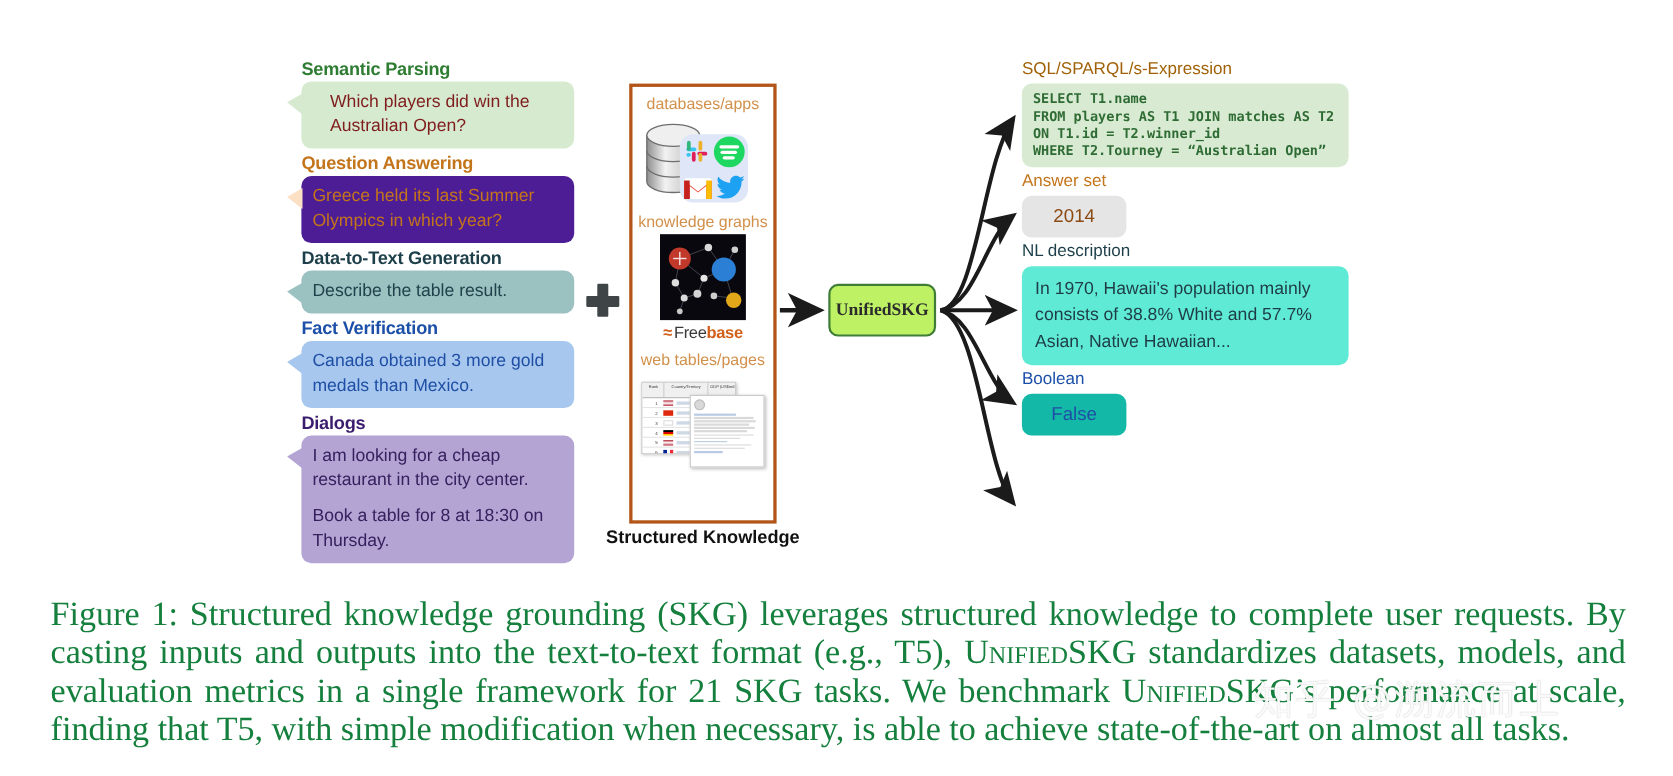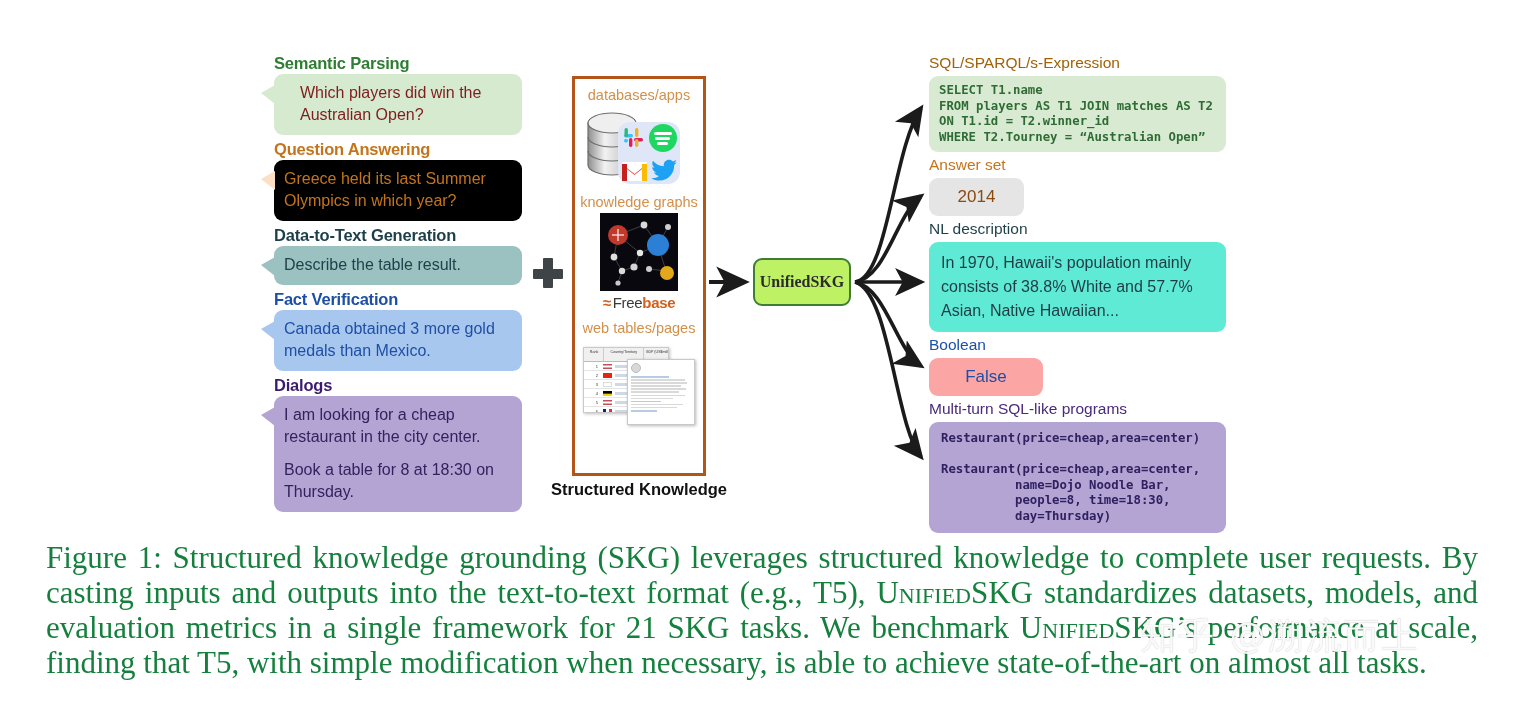--- a/index.html
+++ b/index.html
@@ -25,21 +25,21 @@
     position:absolute;left:-13px;top:11px;width:0;height:0;
     border-top:8px solid transparent;border-bottom:11px solid transparent;
     border-right:14px solid currentColor;
   }
   .bubble p{margin:0;}
   .bubble p + p{margin-top:11px;}
 
   .t-green .task-title{color:#2f7d32;}
   .t-green .bubble{background:#d6ead0;color:#3d7a3a;}
   .t-orange .task-title{color:#c4751b;}
-  .t-orange .bubble{background:#000000;color:#c4751b;}
+  .t-orange .bubble{background:#4c1d95;color:#c4751b;}
   .t-teal .task-title{color:#1d3f4a;}
   .t-teal .bubble{background:#9bc1c0;color:#21424c;}
   .t-blue .task-title{color:#1b4fa8;}
   .t-blue .bubble{background:#a7c7ef;color:#1f4fa5;}
   .t-purple .task-title{color:#3a1c6e;}
   .t-purple .bubble{background:#b3a4d4;color:#35215e;}
 
   
   #plus{position:absolute;left:533px;top:258px;width:30px;height:30px;color:#3f4447;}
   #plus .h,#plus .v{position:absolute;background:#3f4447;border-radius:1px;}
@@ -123,21 +123,21 @@
   .out-box{border-radius:9px;padding:7px 10px;display:inline-block;box-sizing:border-box;}
   .mono{font-family:"DejaVu Sans Mono", monospace;font-size:12.3px;line-height:15.5px;
         white-space:pre;font-weight:bold;}
   .o-green .out-title{color:#a16207;}
   .o-green .out-box{background:#d8ebd2;color:#2f6b34;width:297px;}
   .o-orange .out-title{color:#c4751b;}
   .o-orange .out-box{background:#e5e5e5;color:#8a4a12;width:95px;font-size:17px;line-height:24px;text-align:center;}
   .o-teal .out-title{color:#1d3f4a;}
   .o-teal .out-box{background:#5eead4;color:#1f3c46;width:297px;font-size:16px;line-height:24px;padding:9px 12px;}
   .o-blue .out-title{color:#1b4fa8;}
-  .o-blue .out-box{background:#fca5a5;color:#1f4fa5;width:114px;font-size:17px;line-height:24px;text-align:center;}
+  .o-blue .out-box{background:#14b8a6;color:#1f4fa5;width:95px;font-size:17px;line-height:24px;text-align:center;}
   .o-purple .out-title{color:#4a2a7a;}
   .o-purple .out-box{background:#b3a4d4;color:#2f2060;width:297px;padding:9px 12px;}
 
   
   #arrows{position:absolute;left:0;top:0;width:1521px;height:705px;pointer-events:none;}
 
   
   #caption{
     position:absolute;left:46px;top:540px;width:1432px;
     font-family:"Liberation Serif", serif;font-size:31px;line-height:35px;
@@ -386,29 +386,20 @@
     <div class="out-group o-teal">
       <div class="out-title">NL description</div>
       <div class="out-box">In 1970, Hawaii's population mainly consists of 38.8% White and 57.7% Asian, Native Hawaiian...</div>
     </div>
 
     <div class="out-group o-blue">
       <div class="out-title">Boolean</div>
       <div class="out-box">False</div>
     </div>
 
-    <div class="out-group o-purple">
-      <div class="out-title">Multi-turn SQL-like programs</div>
-      <div class="out-box mono">Restaurant(price=cheap,area=center)
-
-Restaurant(price=cheap,area=center,
-          name=Dojo Noodle Bar,
-          people=8, time=18:30,
-          day=Thursday)</div>
-    </div>
 
   </div>
 
   <div id="caption">
     <span>Figure 1: </span><span>Structured knowledge grounding (SKG) leverages structured knowledge to complete user requests. By casting inputs and outputs into the text-to-text format (e.g., T5), </span><span class="sc">Unified</span><span>SKG standardizes datasets, models, and evaluation metrics in a single framework for 21 SKG tasks. We benchmark </span><span class="sc">Unified</span><span>SKG’s performance at scale, finding that T5, with simple modification when necessary, is able to achieve state-of-the-art on almost all tasks.</span>
   </div>
 
   <div id="watermark">知乎 @溯流而上</div>
 
 </div>

